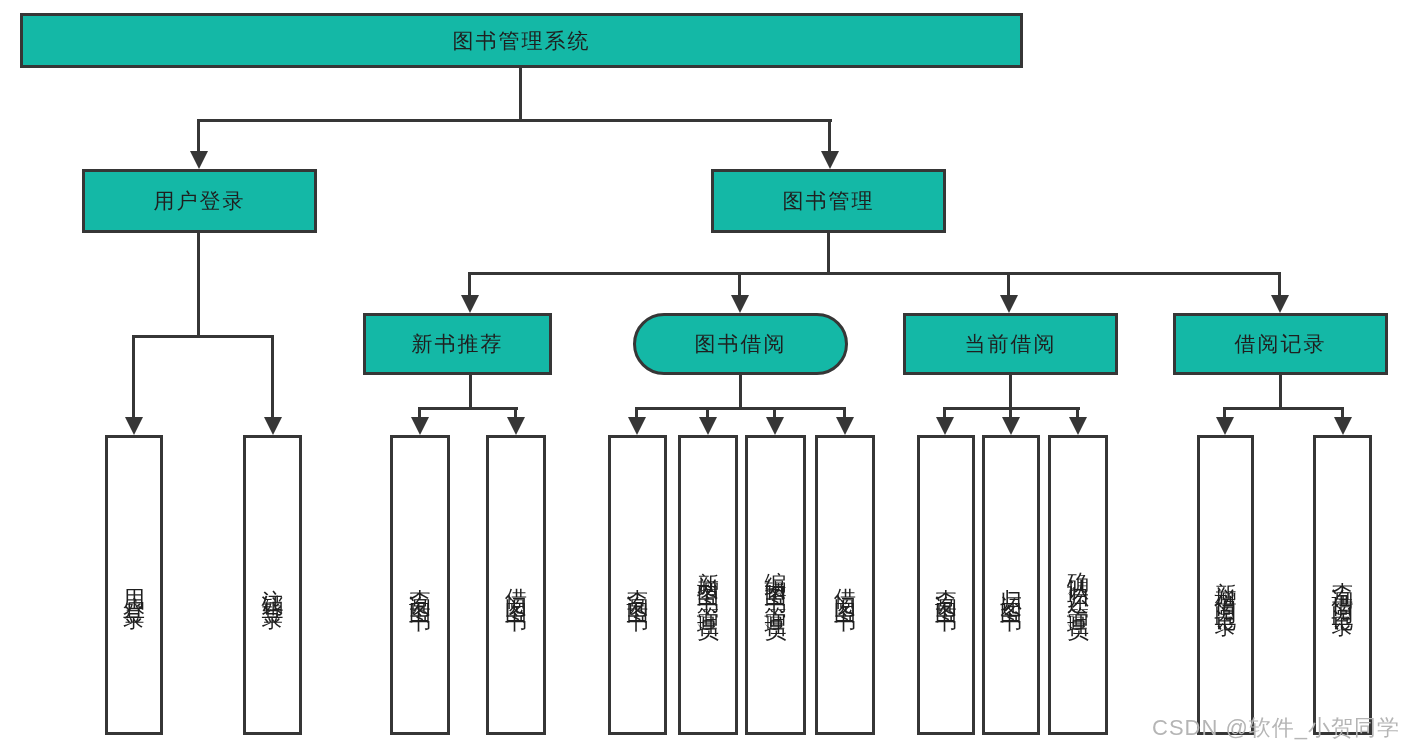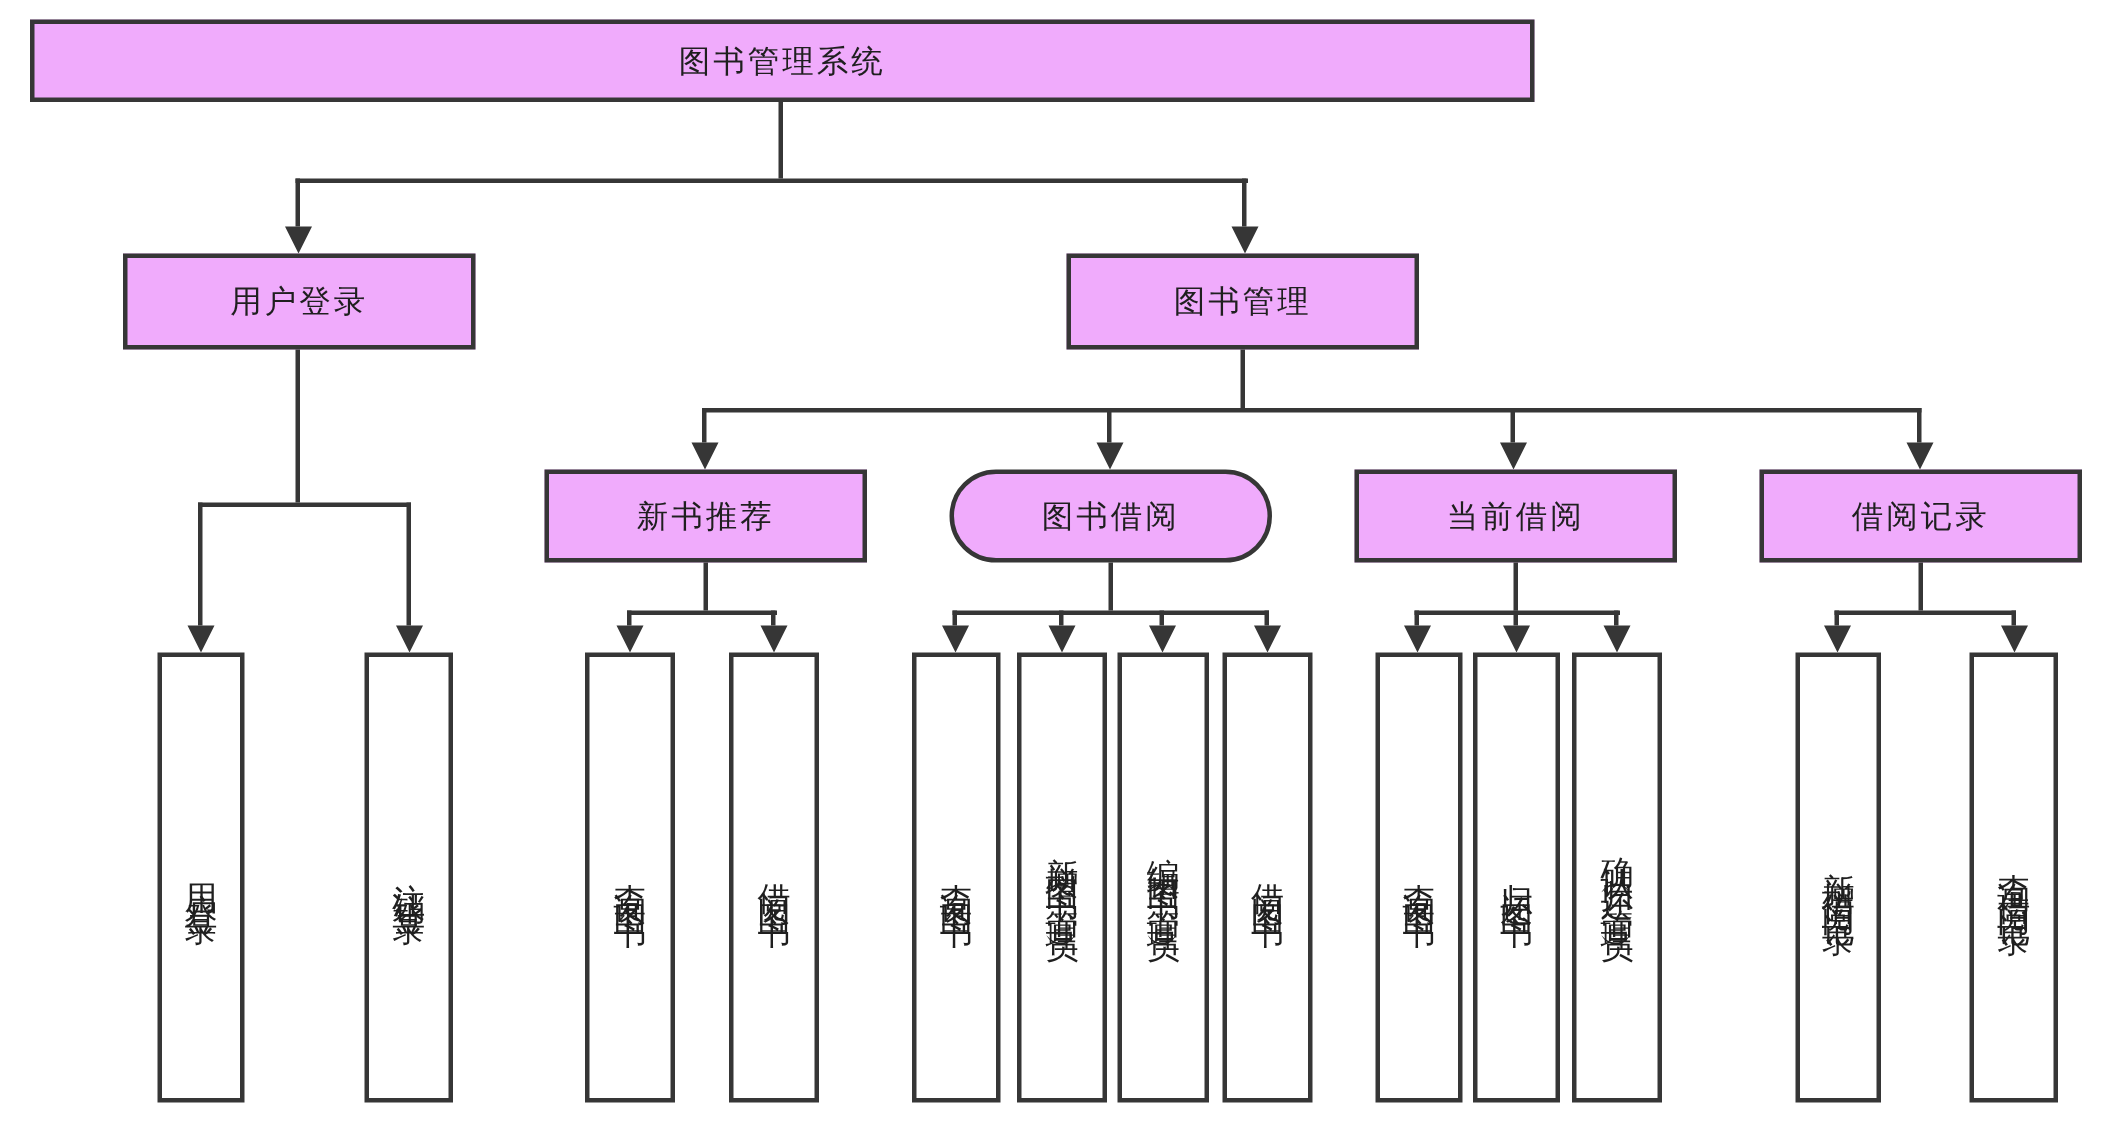--- a/index.html
+++ b/index.html
@@ -13,21 +13,21 @@
     position:relative;
     width:1405px;height:747px;
     background:var(--bg);
     font-family:"Liberation Sans","DejaVu Sans",sans-serif;
     overflow:hidden;
   }
   .node{
     position:absolute;
     box-sizing:border-box;
     border:3px solid var(--line);
-    background:#f0abfc;
+    background:#14b8a6;
     display:flex;align-items:center;justify-content:center;
     font-size:21px;letter-spacing:2px;
     color:var(--text);
     white-space:nowrap;
   }
   .leaf{
     position:absolute;
     box-sizing:border-box;
     border:3px solid var(--line);
     background:#fff;
@@ -84,21 +84,21 @@
   <div class="hline" style="left:469px;top:272px;width:812px;"></div>
   <div class="vline" style="left:468px;top:272px;height:23px;"></div>
   <div class="arrow" style="left:461px;top:295px;"></div>
   <div class="vline" style="left:738px;top:272px;height:23px;"></div>
   <div class="arrow" style="left:731px;top:295px;"></div>
   <div class="vline" style="left:1007px;top:272px;height:23px;"></div>
   <div class="arrow" style="left:1000px;top:295px;"></div>
   <div class="vline" style="left:1278px;top:272px;height:23px;"></div>
   <div class="arrow" style="left:1271px;top:295px;"></div>
 
-  <div class="node" style="left:363px;top:313px;width:215px;height:62px;">新书推荐</div>
+  <div class="node" style="left:363px;top:313px;width:189px;height:62px;">新书推荐</div>
   <div class="node" style="left:633px;top:313px;width:215px;height:62px;border-radius:31px;">图书借阅</div>
   <div class="node" style="left:1173px;top:313px;width:215px;height:62px;">借阅记录</div>
   <div class="node" style="left:903px;top:313px;width:215px;height:62px;">当前借阅</div>
 
   <div class="vline" style="left:469px;top:375px;height:32px;"></div>
   <div class="hline" style="left:418px;top:407px;width:100px;"></div>
   <div class="vline" style="left:418px;top:407px;height:10px;"></div>
   <div class="arrow" style="left:411px;top:417px;"></div>
   <div class="vline" style="left:514px;top:407px;height:10px;"></div>
   <div class="arrow" style="left:507px;top:417px;"></div>
@@ -141,14 +141,15 @@
   <div class="leaf" style="left:745px;width:61px;">编辑图书（管理员）</div>
   <div class="leaf" style="left:815px;width:60px;">借阅图书</div>
 
   <div class="leaf" style="left:917px;width:58px;">查询图书</div>
   <div class="leaf" style="left:982px;width:58px;">归还图书</div>
   <div class="leaf" style="left:1048px;width:60px;">确认归还（管理员）</div>
 
   <div class="leaf" style="left:1197px;width:57px;">新增借阅记录</div>
   <div class="leaf" style="left:1313px;width:59px;">查询借阅记录</div>
 
+  <div class="watermark" style="left:1152px;top:713px;">CSDN @软件_小贺同学</div>
 
 </div>
 
 </body></html>

